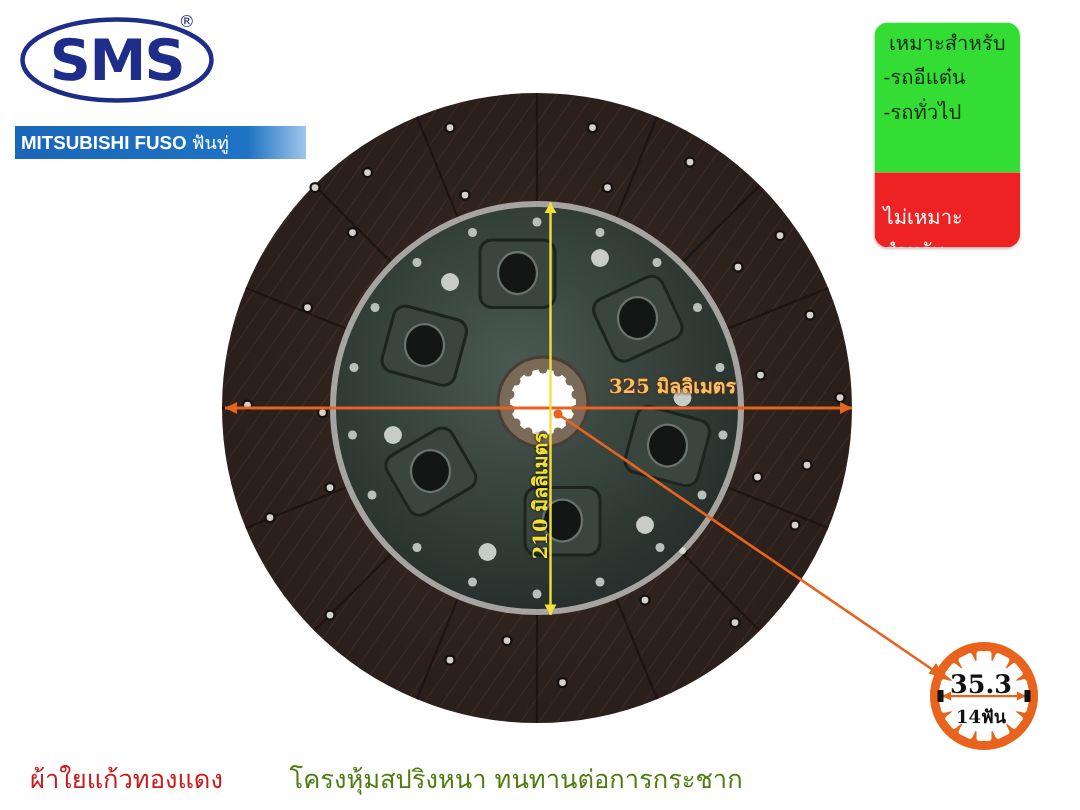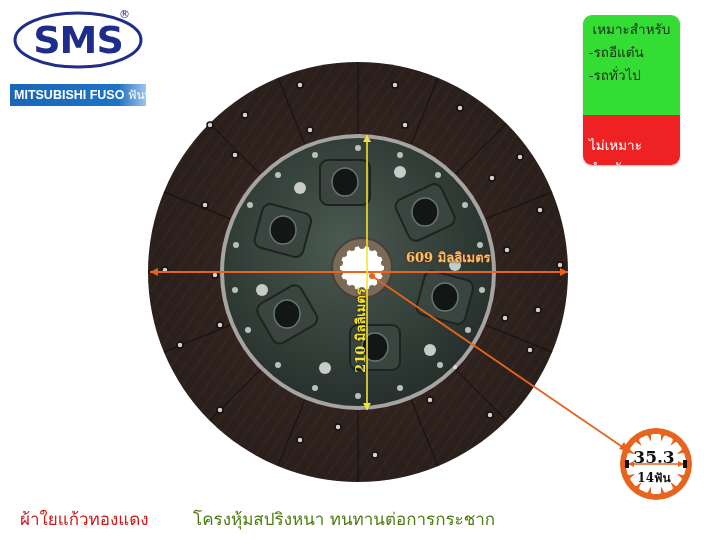--- a/index.html
+++ b/index.html
@@ -1,19 +1,19 @@
 <!DOCTYPE html>
 <html><head>
 <meta charset="utf-8">
 <style>
   html, body { margin:0; padding:0; }
   body { width:720px; height:540px; background:#ffffff; position:relative; overflow:hidden; font-family:"DejaVu Serif", serif; }
   .logo { position:absolute; left:12px; top:10px; width:132px; height:60px; }
   .reg { position:absolute; left:119px; top:8px; font-size:11px; color:#1f2d8a; font-family:"DejaVu Sans", sans-serif; }
-  .fuso { position:absolute; left:10px; top:84px; width:136px; height:22px; background:linear-gradient(90deg,#1a66b8 0%,#1f73c4 80%,#9fc5ea 100%); color:#fff; font-family:"Liberation Sans", sans-serif; font-weight:bold; font-size:12.5px; line-height:22px; padding-left:4px; box-sizing:border-box; white-space:nowrap; }
+  .fuso { position:absolute; left:10px; top:84px; width:194px; height:22px; background:linear-gradient(90deg,#1a66b8 0%,#1f73c4 80%,#9fc5ea 100%); color:#fff; font-family:"Liberation Sans", sans-serif; font-weight:bold; font-size:12.5px; line-height:22px; padding-left:4px; box-sizing:border-box; white-space:nowrap; }
   .fuso .th { font-weight:normal; font-family:"DejaVu Serif", serif; font-size:12px; }
   .suit { position:absolute; left:583px; top:15px; width:97px; height:150px; border-radius:9px; overflow:hidden; box-shadow:0 1px 2px rgba(0,0,0,0.25); }
   .suit .green { background:#33dd33; height:100px; padding:3px 6px; box-sizing:border-box; color:#1a2a1a; font-size:13.5px; line-height:23px; }
   .suit .green .hd { text-align:center; }
   .suit .red { background:#ee2222; height:50px; padding:19px 6px; box-sizing:border-box; color:#ffffff; font-size:13.5px; line-height:23px; }
   .disc { position:absolute; left:0; top:0; }
   .caption-red { position:absolute; left:20px; top:505px; color:#cc1a1a; font-size:17px; white-space:nowrap;text-align:center; }
   .caption-black { position:absolute; left:193px; top:505px; color:#4d7c0f; font-size:17px; white-space:nowrap; }
   .lbl325 { position:absolute; left:406px; top:247px; color:#f2c46a; font-weight:bold; font-size:13px; white-space:nowrap; text-shadow:0 0 2px #6b2a10, 0 0 2px #6b2a10; }
   .lbl210 { position:absolute; left:290px; top:320px; width:140px; transform:rotate(-90deg); transform-origin:center; color:#f5e135; font-weight:bold; font-size:13px; white-space:nowrap; text-align:center; text-shadow:0 0 2px #000; }
@@ -217,21 +217,21 @@
   <div class="green">
     <div class="hd">เหมาะสำหรับ</div>
     <div>-รถอีแต๋น</div>
     <div>-รถทั่วไป</div>
   </div>
   <div class="red">
     <div>ไม่เหมาะสำหรับ</div>
   </div>
 </div>
 
-<div class="lbl325">609 มิลลิเมตร</div>
+<div class="lbl325">325 มิลลิเมตร</div>
 <div class="lbl210">210 มิลลิเมตร</div>
 
 <div class="spline-text">
   <div class="d">35.3</div>
   <div class="t">14ฟัน</div>
 </div>
 
 <div class="caption-red">ผ้าใยแก้วทองแดง</div>
 <div class="caption-black">โครงหุ้มสปริงหนา ทนทานต่อการกระชาก</div>
 

